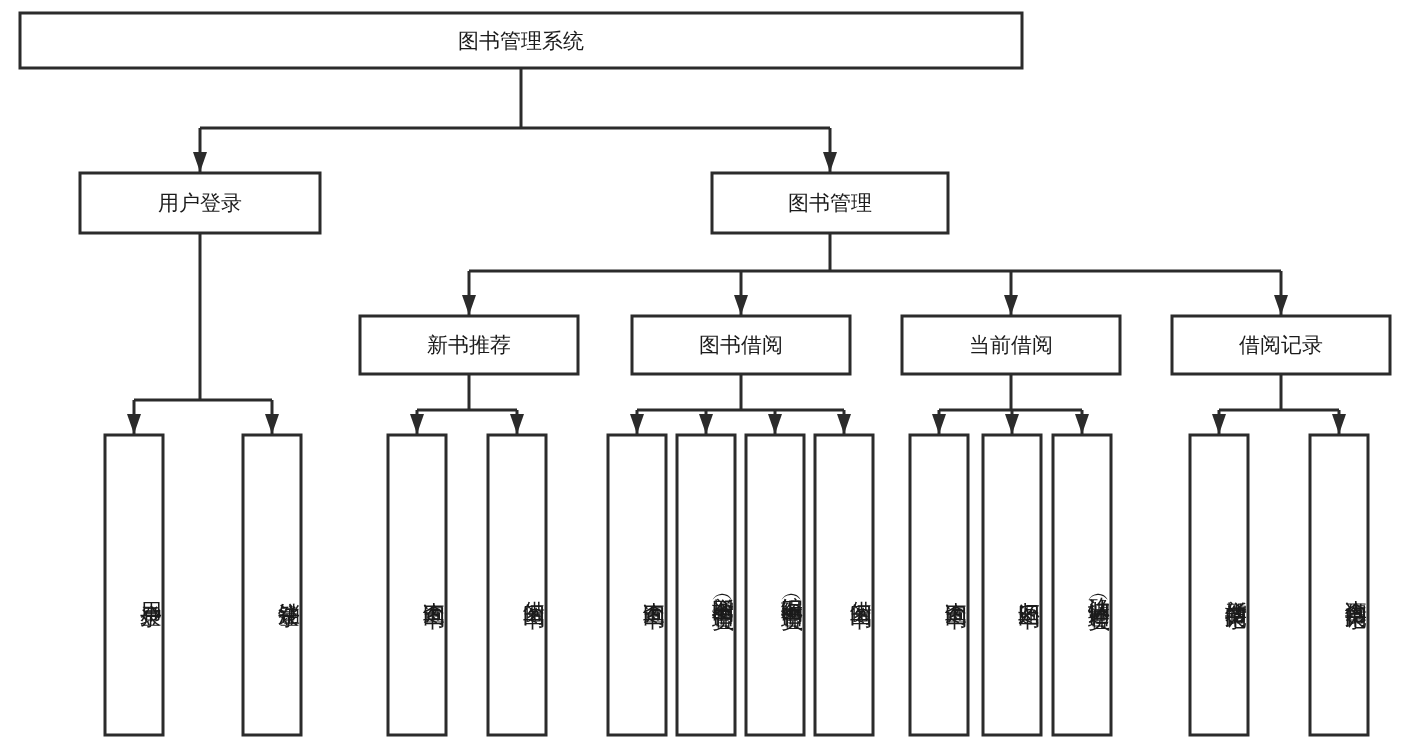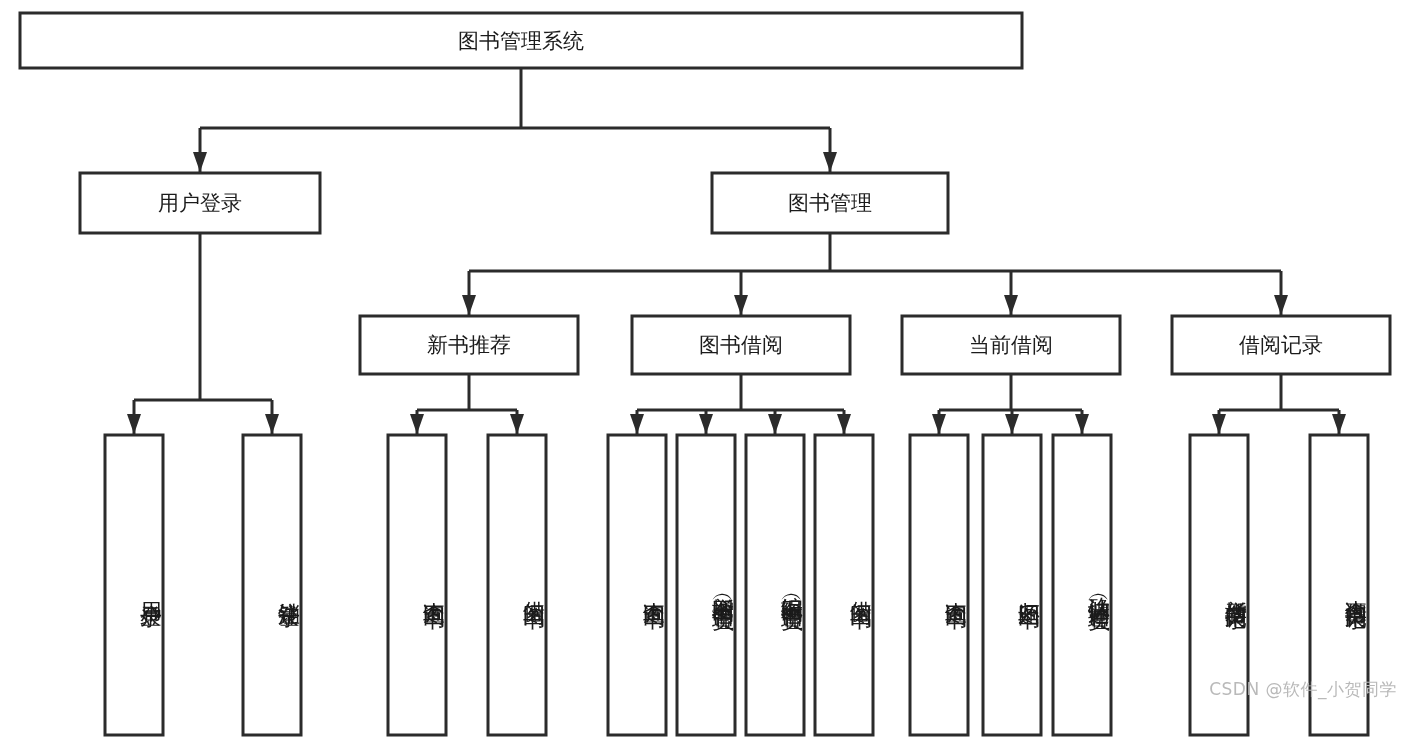--- a/index.html
+++ b/index.html
@@ -176,14 +176,13 @@
       <div class="leaf-label" style="left: 677px; top: 449px; width: 58px; height: 278px;">新增图书（管理员）</div>
       <div class="leaf-label" style="left: 746px; top: 449px; width: 58px; height: 278px;">编辑图书（管理员）</div>
       <div class="leaf-label" style="left: 815px; top: 449px; width: 58px; height: 278px;">借阅图书</div>
       <div class="leaf-label" style="left: 910px; top: 449px; width: 58px; height: 278px;">查询图书</div>
       <div class="leaf-label" style="left: 983px; top: 449px; width: 58px; height: 278px;">归还图书</div>
       <div class="leaf-label" style="left: 1053px; top: 449px; width: 58px; height: 278px;">确认归还（管理员）</div>
       <div class="leaf-label" style="left: 1190px; top: 449px; width: 58px; height: 278px;">新增借阅记录</div>
       <div class="leaf-label" style="left: 1310px; top: 449px; width: 58px; height: 278px;">查询借阅记录</div>
     </div>
 
-  <div class="watermark">CSDN @软件_小贺同学</div>
 </div>
 
 </body></html>

